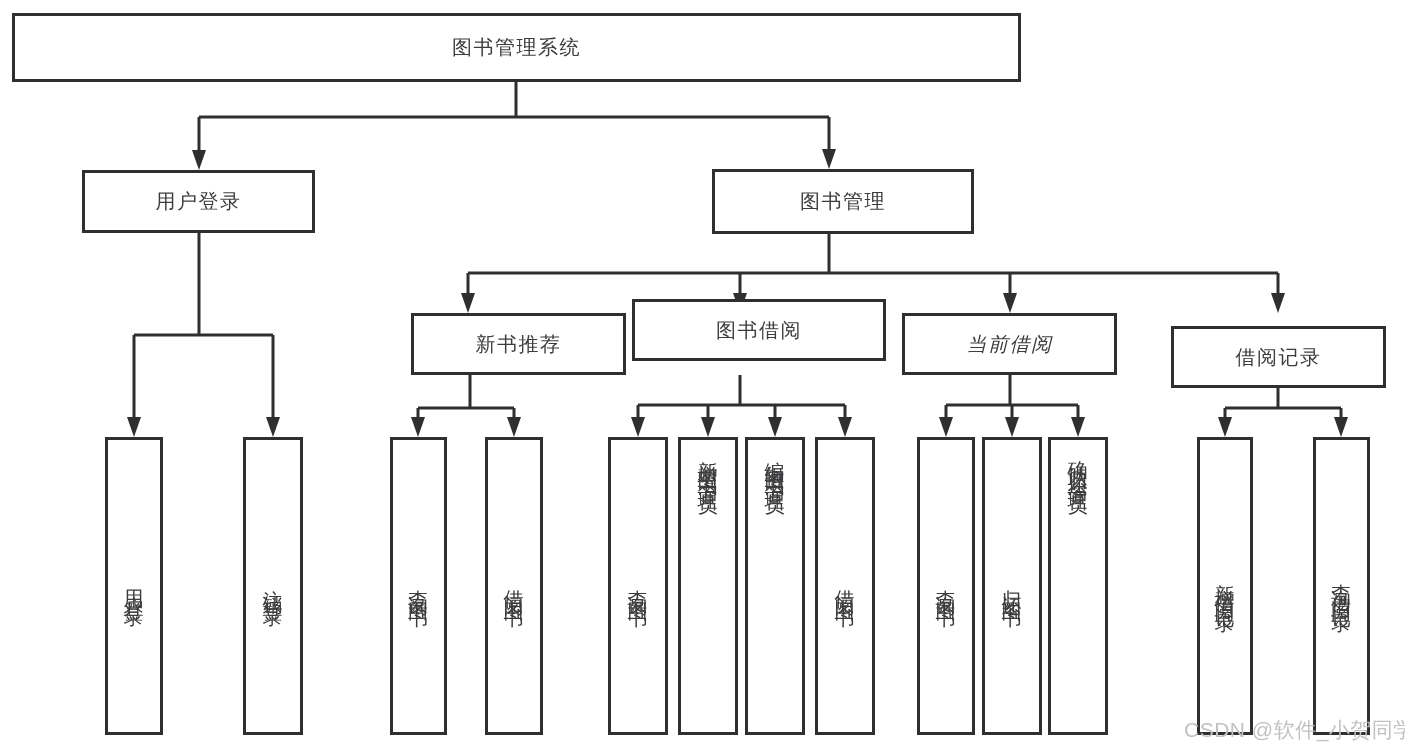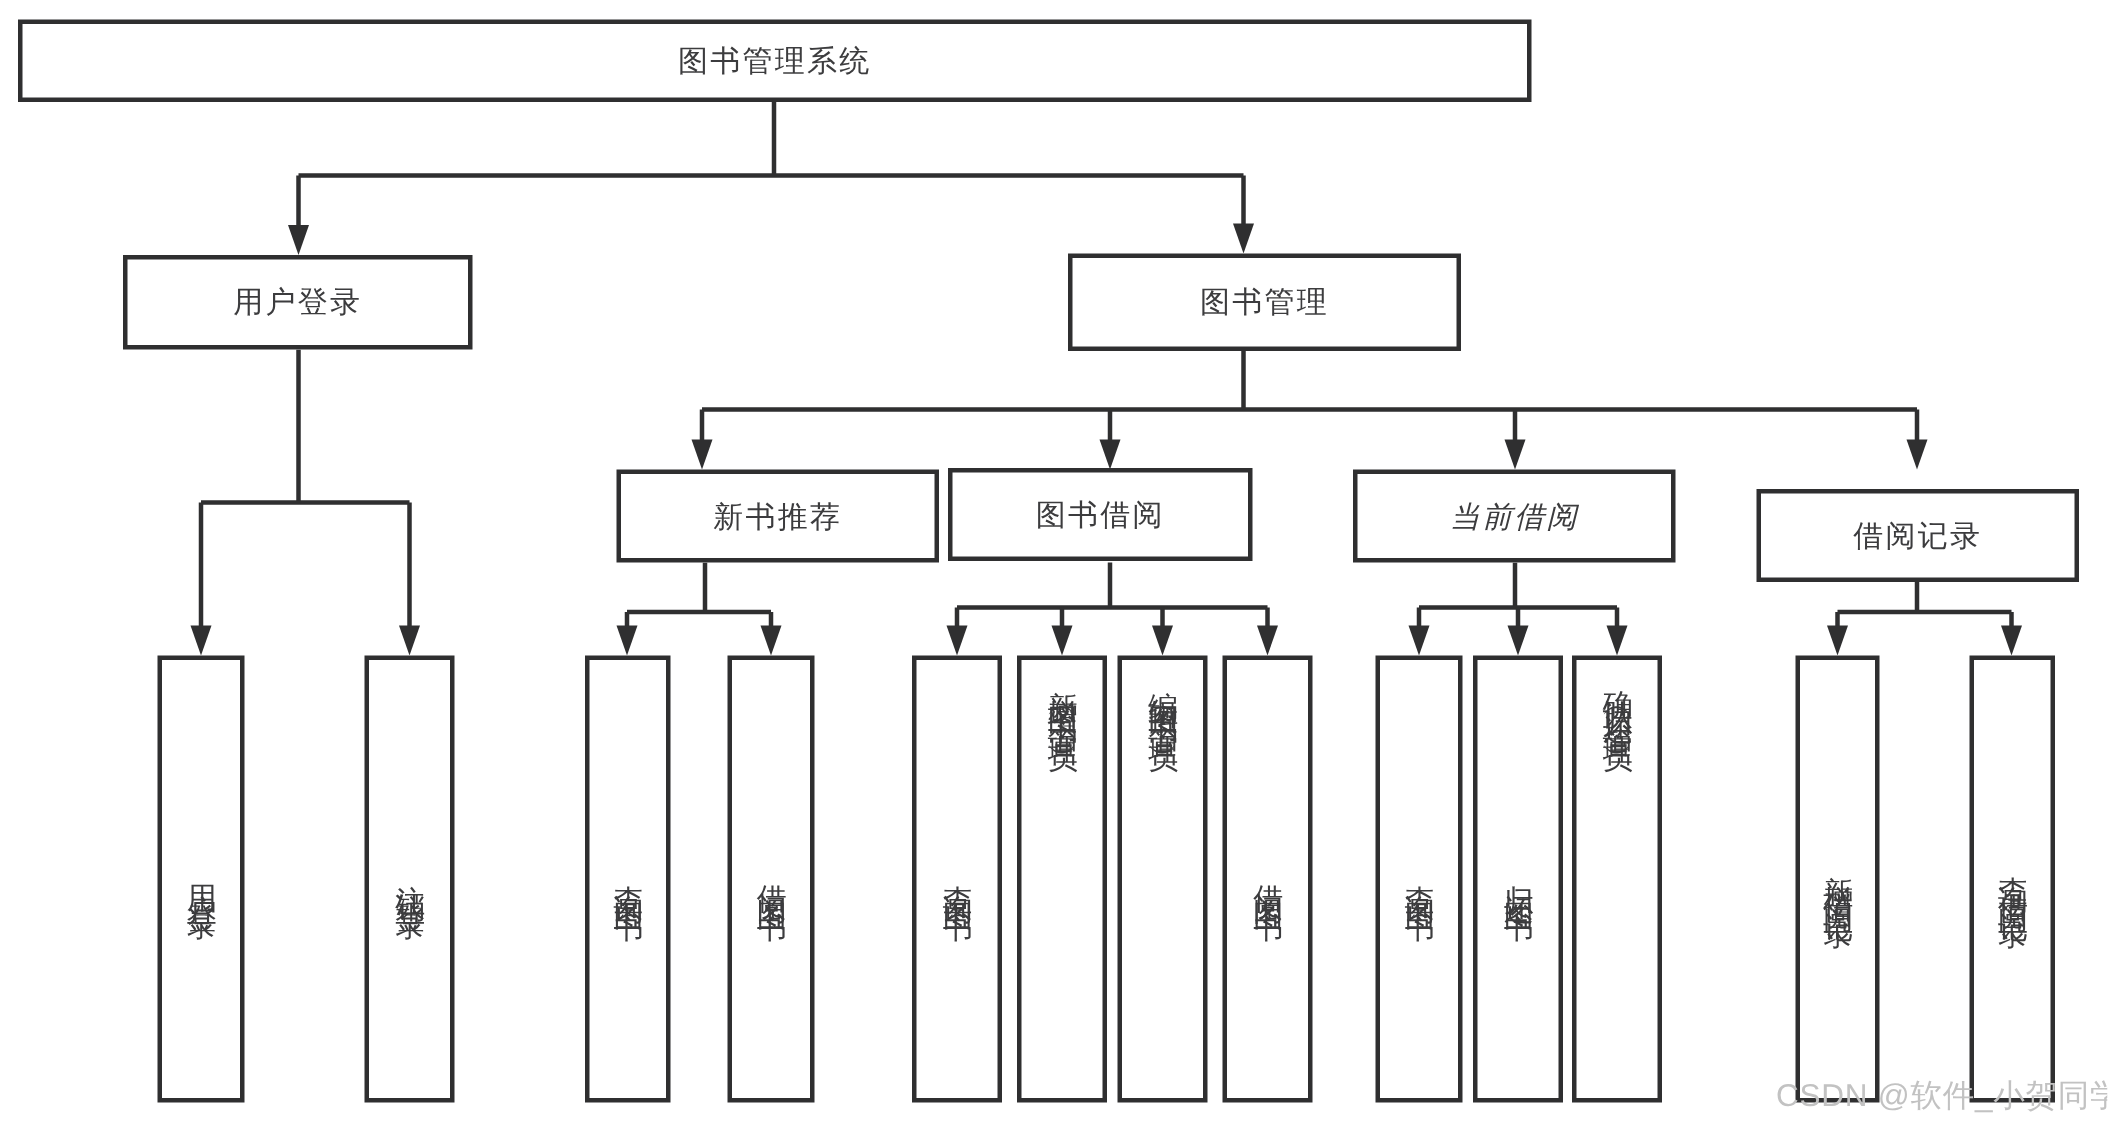--- a/index.html
+++ b/index.html
@@ -119,35 +119,35 @@
       <polygon points="1071,417 1085,417 1078,437"></polygon>
     </g>
 
     <g>
       <path d="M1278 375 V408 M1225 408 H1341 M1225 408 V421 M1341 408 V421"></path>
       <polygon points="1218,417 1232,417 1225,437"></polygon>
       <polygon points="1334,417 1348,417 1341,437"></polygon>
     </g>
   </svg>
 
-  <div class="box" style="left:12px; top:13px; width:1009px; height:55px;">
+  <div class="box" style="left:12px; top:13px; width:1009px; height:69px;">
     <span class="h-label">图书管理系统</span>
   </div>
 
   <div class="box" style="left:82px; top:170px; width:233px; height:63px;">
     <span class="h-label">用户登录</span>
   </div>
   <div class="box" style="left:712px; top:169px; width:262px; height:65px;">
     <span class="h-label">图书管理</span>
   </div>
 
   <div class="box" style="left:363px; top:313px; width:215px; height:62px;margin-left:48px;">
     <span class="h-label">新书推荐</span>
   </div>
-  <div class="box" style="left:632px; top:312px; width:203px; height:62px;">
+  <div class="box" style="left:632px; top:299px; width:254px; height:62px;">
     <span class="h-label">图书借阅</span>
   </div>
   <div class="box" style="left:902px; top:313px; width:215px; height:62px;font-style:italic;">
     <span class="h-label">当前借阅</span>
   </div>
   <div class="box" style="left:1171px; top:326px; width:215px; height:62px;">
     <span class="h-label">借阅记录</span>
   </div>
 
   <div class="box" style="left:105px; top:437px; width:58px; height:298px;">

